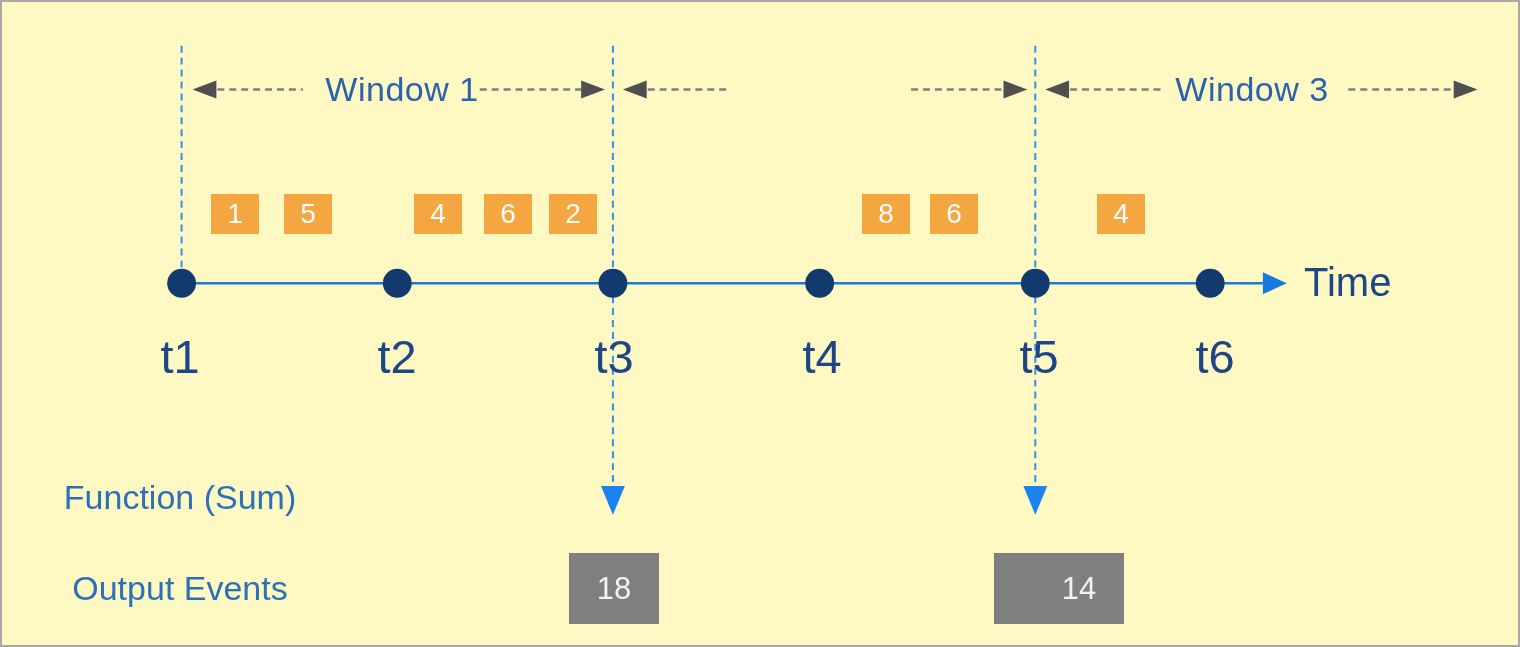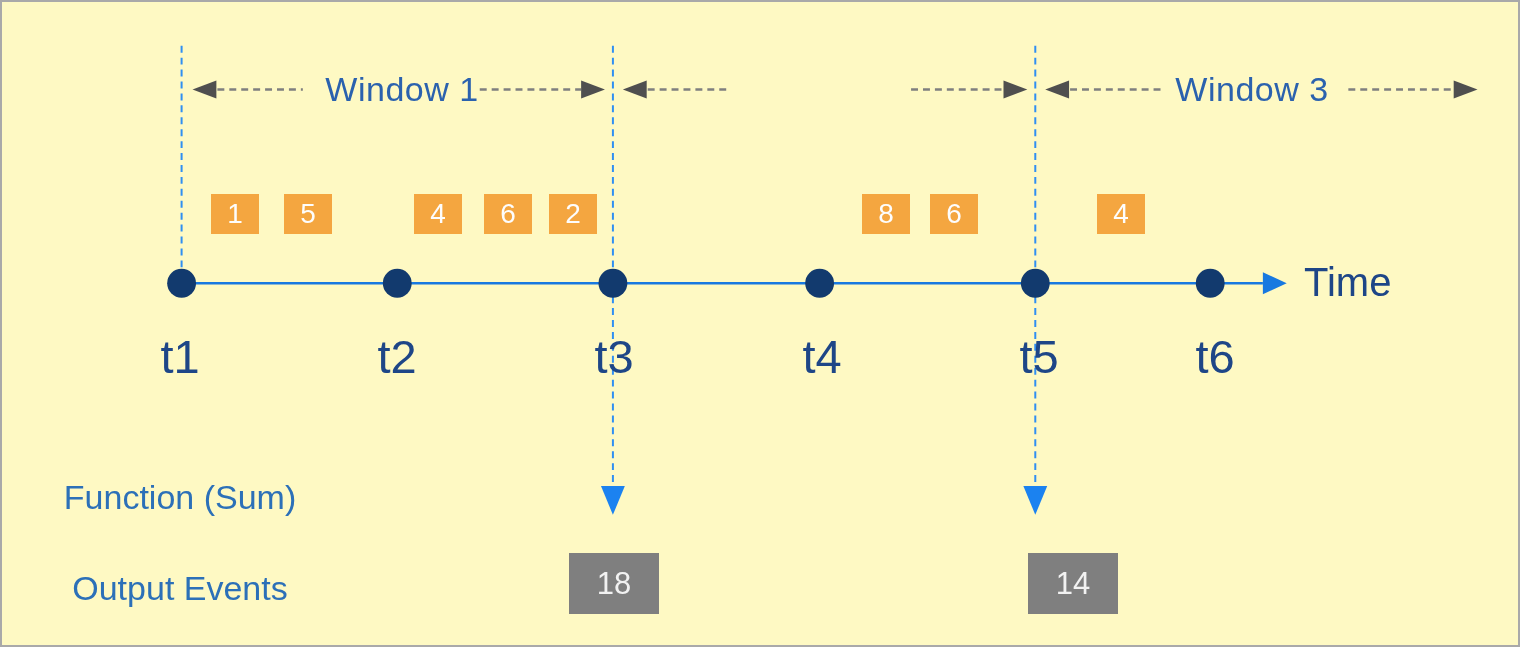--- a/index.html
+++ b/index.html
@@ -43,21 +43,21 @@
     line-height:46px;white-space:normal;
   }
   .event-box{
     position:absolute;width:48px;height:40px;top:192px;
     background:var(--event-box);
     color:var(--event-text);
     font-size:28px;font-weight:300;
     display:flex;align-items:center;justify-content:center;
   }
   .output-box{
-    position:absolute;width:90px;height:61px;top:551px;
+    position:absolute;width:90px;height:71px;top:551px;
     background:var(--output-box);
     color:var(--output-text);
     font-size:31px;font-weight:300;
     display:flex;align-items:center;justify-content:center;
   }
 </style>
 </head>
 <body>
 
 <div class="stage">
@@ -118,15 +118,15 @@
     <div class="txt tick-label" style="left:992px;top:327px;">t5</div>
     <div class="txt tick-label" style="left:1168px;top:327px;">t6</div>
 
     <div class="txt time-label" style="left:1302px;top:258px;">Time</div>
 
     <div class="txt side-label" style="left:18px;top:426px;"><br><span>Function (Sum)</span></div>
 
     <div class="txt side-label" style="left:18px;top:563px;">Output Events</div>
 
     <div class="output-box" style="left:567px;">18</div>
-    <div class="output-box" style="left:1026px;">14</div>
+    <div class="output-box" style="left:992px;padding-left:40px;">14</div>
   </div>
 </div>
 
 </body></html>

